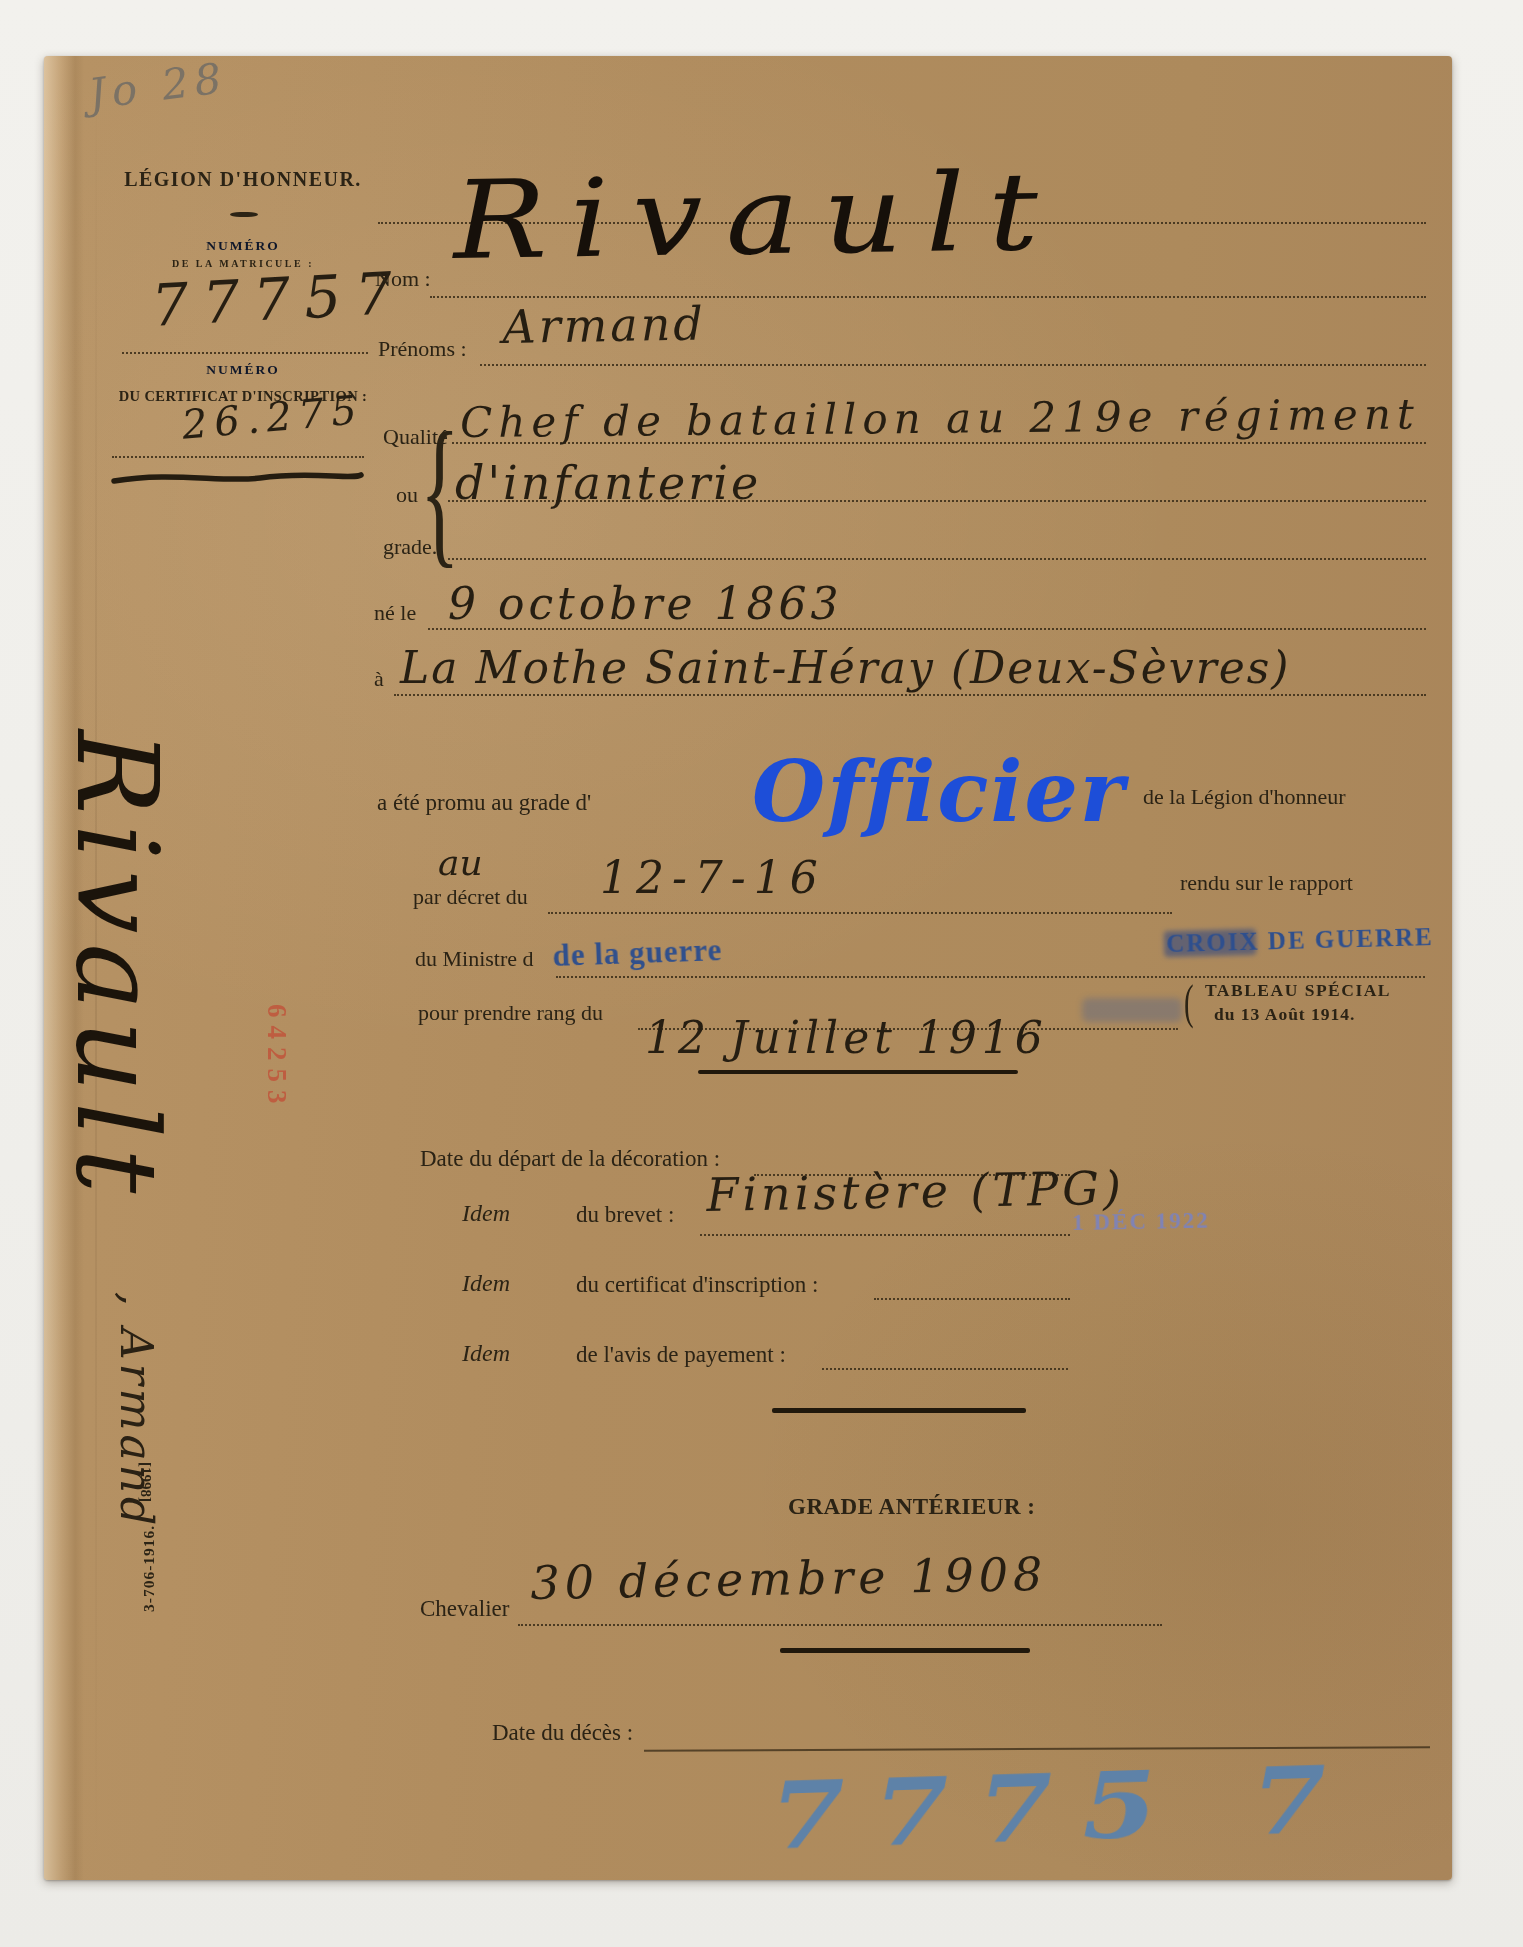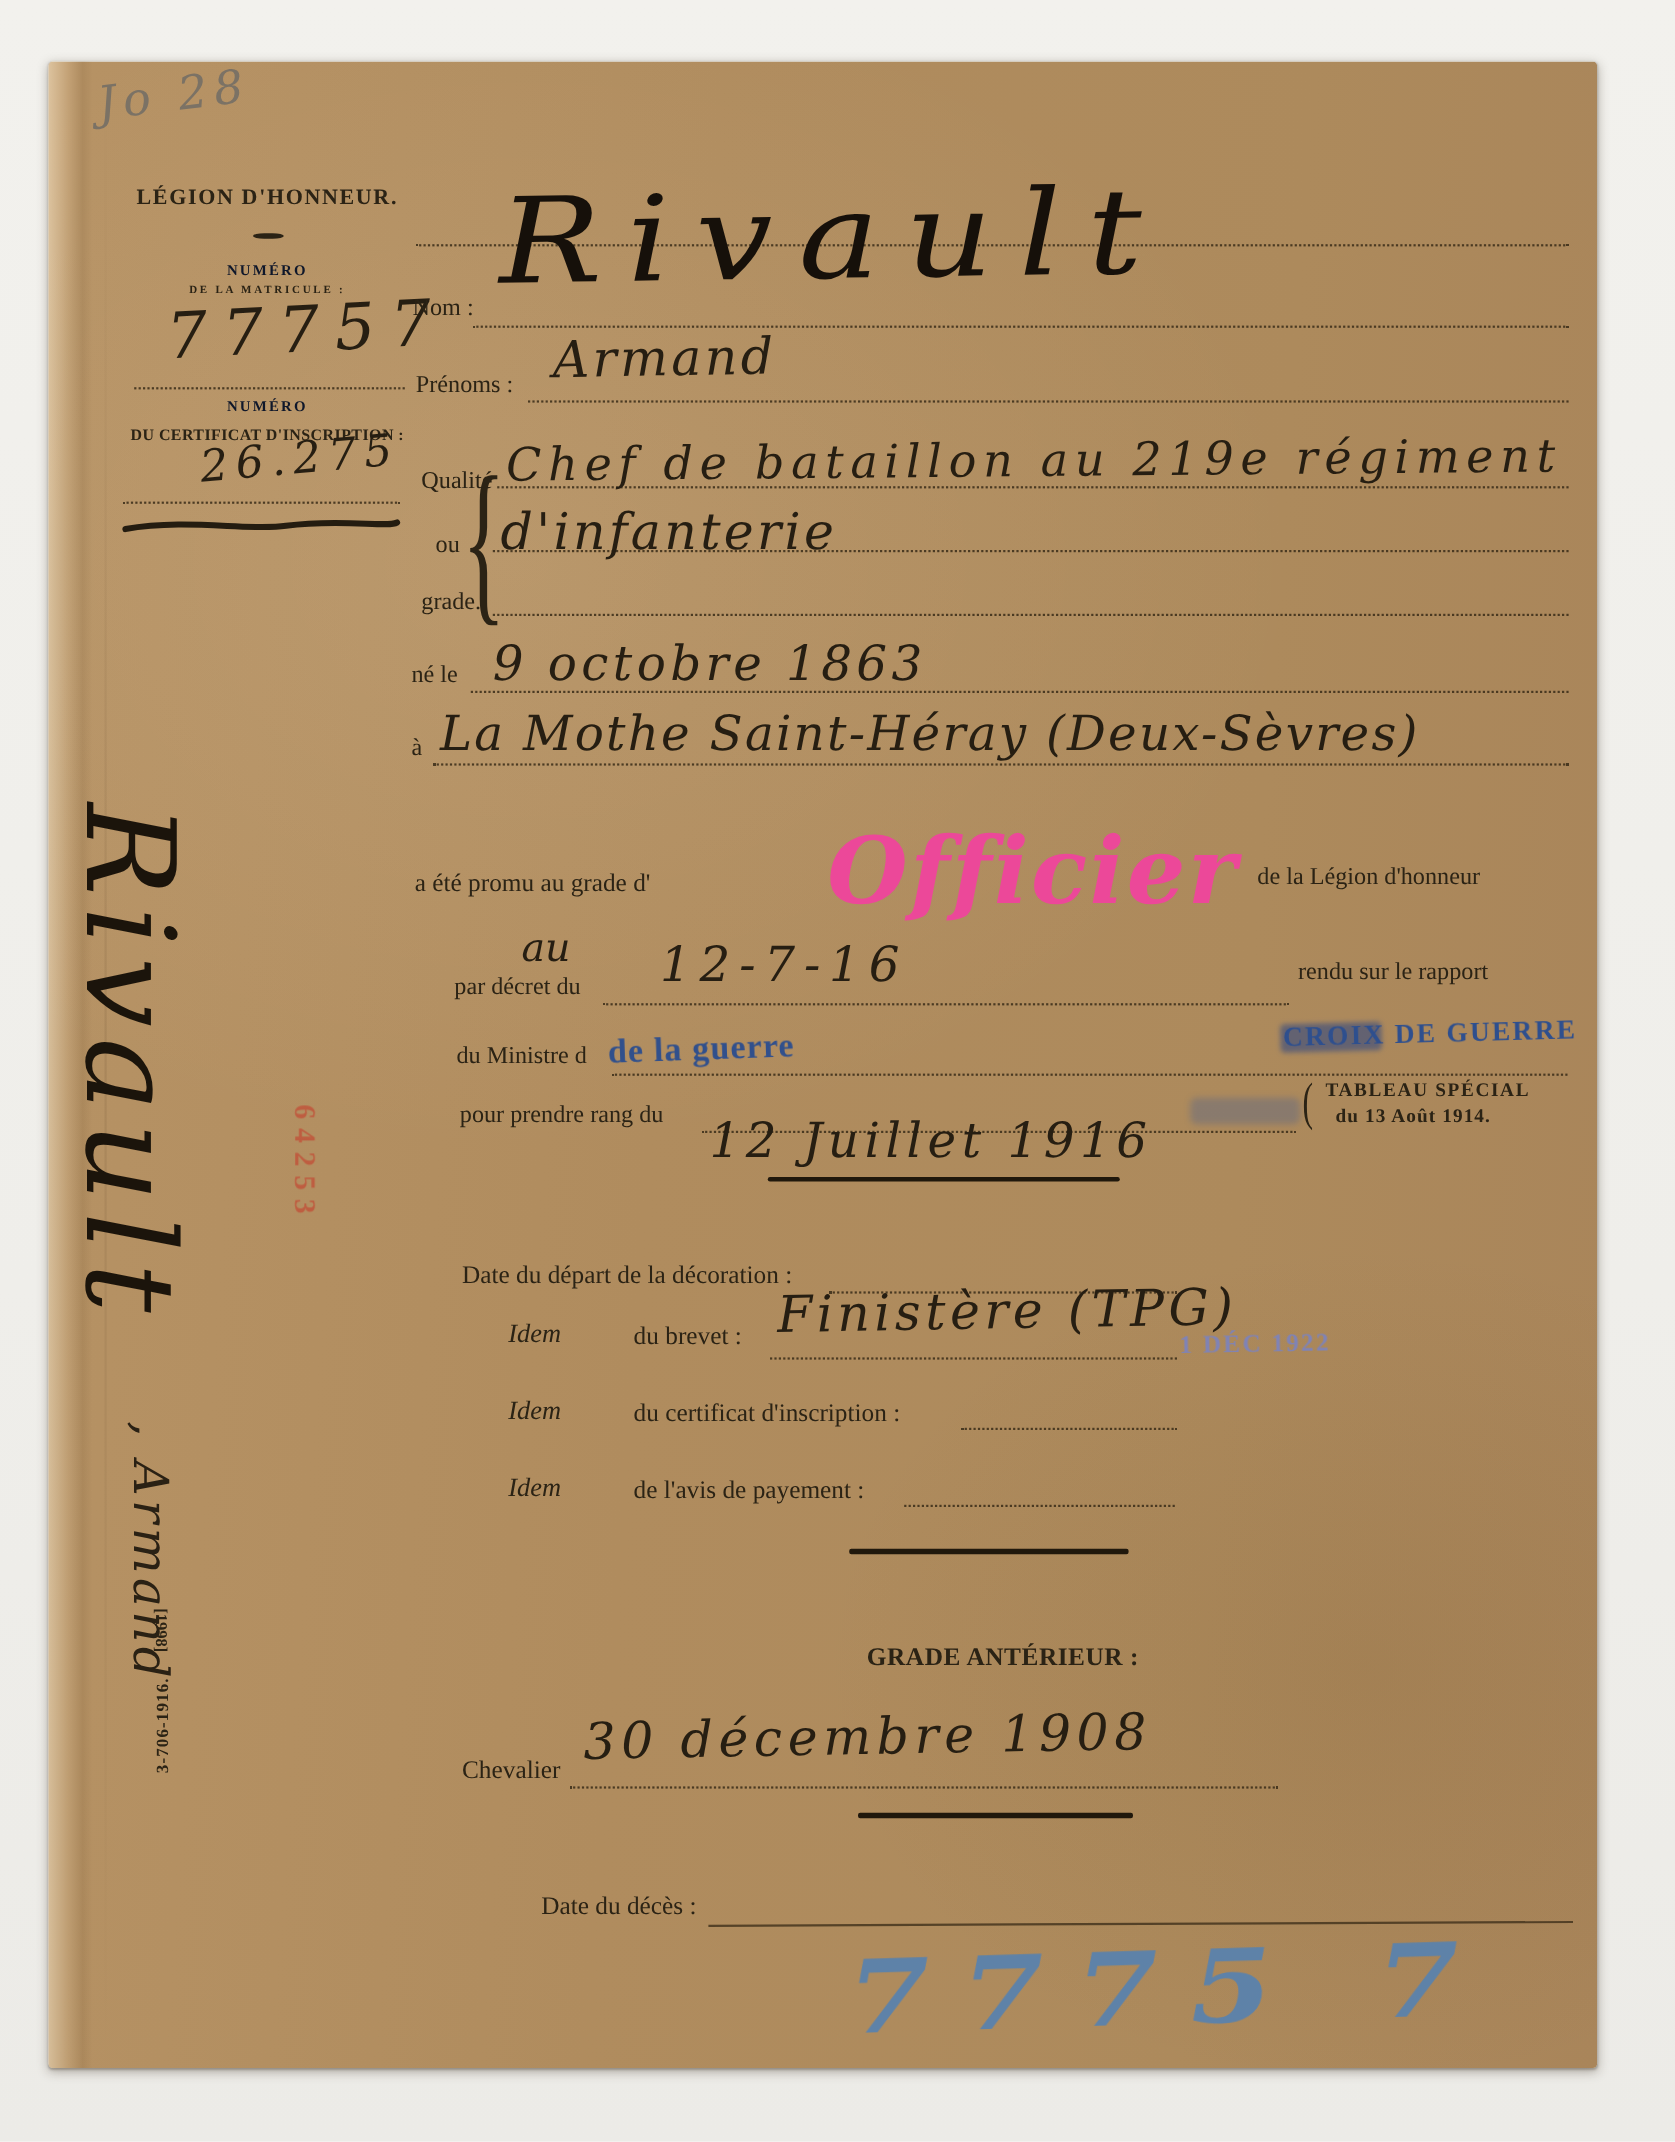--- a/index.html
+++ b/index.html
@@ -68,23 +68,23 @@
   [data-name="qualite-line-3"]{left:448px;top:558px;width:978px;}
   [data-name="qualite-value-1"]{left:460px;top:398px;font-size:42px;letter-spacing:6px;transform:rotate(-.5deg);}
   [data-name="qualite-value-2"]{left:455px;top:456px;font-size:46px;letter-spacing:3px;}
   [data-name="nele-label"]{left:374px;top:600px;}
   [data-name="nele-line"]{left:428px;top:628px;width:998px;}
   [data-name="nele-value"]{left:448px;top:578px;font-size:44px;letter-spacing:4px;}
   [data-name="lieu-label"]{left:374px;top:666px;}
   [data-name="lieu-line"]{left:394px;top:694px;width:1032px;}
   [data-name="lieu-value"]{left:400px;top:642px;font-size:44px;letter-spacing:2px;}
   [data-name="promu-label"]{left:377px;top:790px;font-size:23px;}
-  [data-name="officier-value"]{left:752px;top:742px;font-size:84px;font-weight:bold;font-style:italic;letter-spacing:2px;color:#ec4899;font-family:"DejaVu Serif",serif;}
+  [data-name="officier-value"]{left:752px;top:742px;font-size:84px;font-weight:bold;font-style:italic;letter-spacing:2px;color:#1d4ed8;font-family:"DejaVu Serif",serif;}
   [data-name="legion-label"]{left:1143px;top:784px;}
-  [data-name="au-annotation"]{left:438px;top:842px;font-size:36px;margin-left:36px;}
+  [data-name="au-annotation"]{left:438px;top:842px;font-size:36px;}
   [data-name="decret-label"]{left:413px;top:884px;}
   [data-name="decret-line"]{left:548px;top:912px;width:624px;}
   [data-name="decret-value"]{left:600px;top:852px;font-size:44px;letter-spacing:8px;}
   [data-name="rapport-label"]{left:1180px;top:870px;}
   [data-name="ministre-label"]{left:415px;top:946px;}
   [data-name="ministre-stamp"]{left:552px;top:938px;font-size:31px;letter-spacing:1px;color:#31508c;transform:rotate(-2deg);}
   [data-name="ministre-line"]{left:556px;top:976px;width:869px;}
   [data-name="croix-stamp"]{left:1166px;top:930px;font-size:25px;letter-spacing:2px;color:#2e4f8e;transform:rotate(-1.5deg);}
   [data-name="croix-blob"]{left:1164px;top:930px;width:92px;height:26px;background:rgba(38,66,132,.55);filter:blur(2.5px);border-radius:4px;transform:rotate(-1.5deg);}
   [data-name="rang-label"]{left:418px;top:1000px;}

